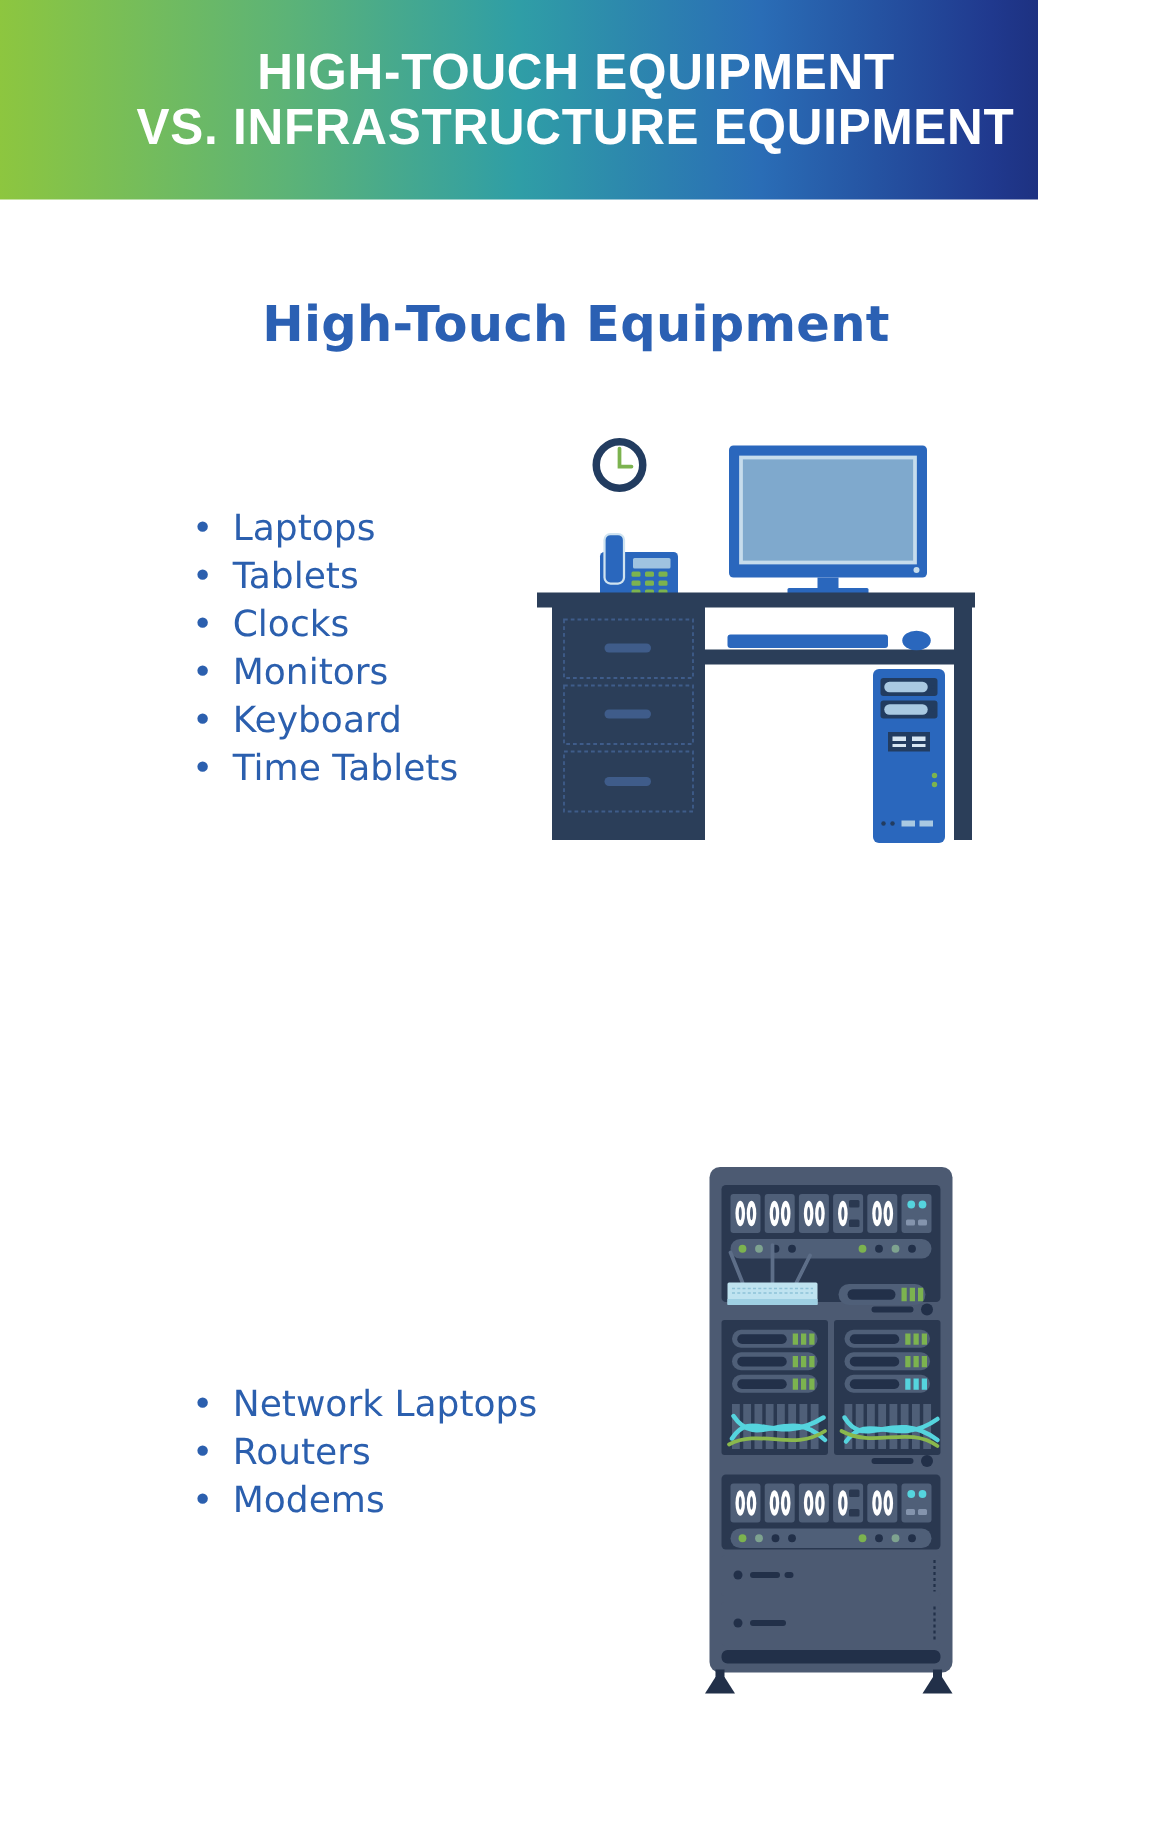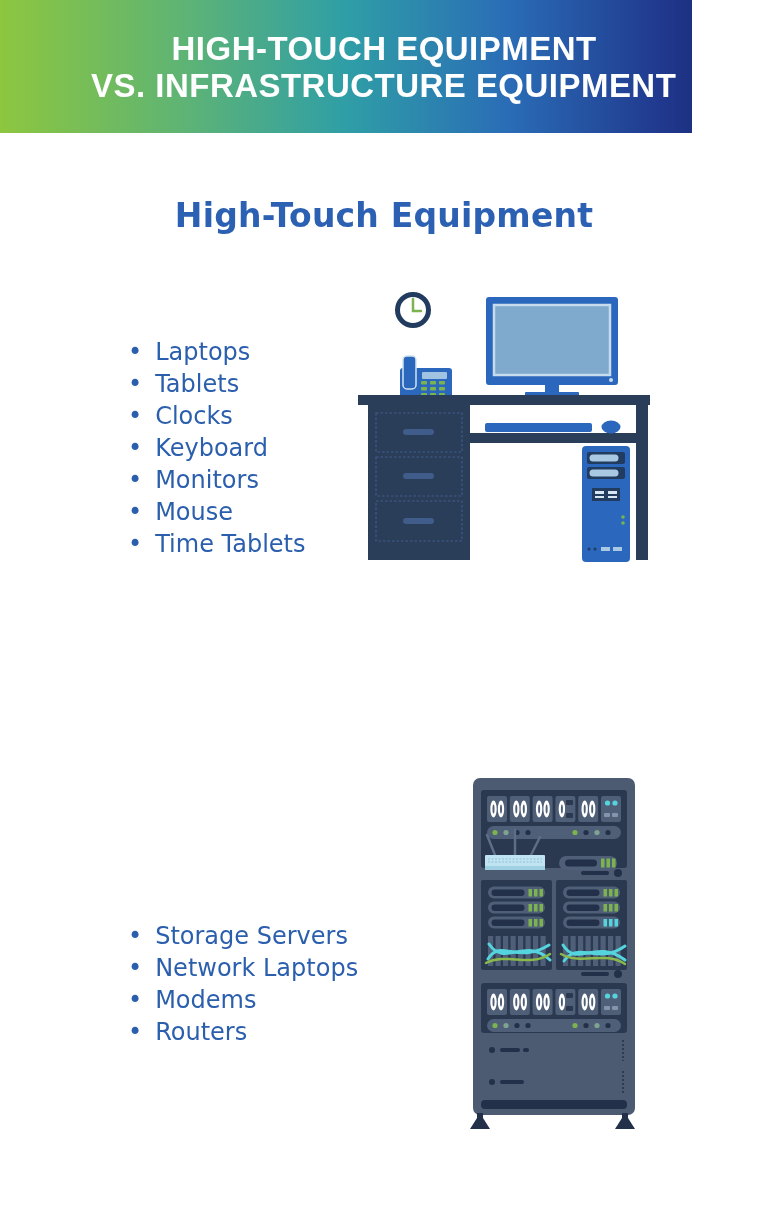--- a/index.html
+++ b/index.html
@@ -38,23 +38,22 @@
     <div class="banner-line">HIGH-TOUCH EQUIPMENT</div>
     <div class="banner-line">VS. INFRASTRUCTURE EQUIPMENT</div>
   </header>
 
   <h2 class="sec-title t1">High-Touch Equipment</h2>
 
   <ul class="list l1">
     <li>Laptops</li>
     <li>Tablets</li>
     <li>Clocks</li>
+    <li>Monitors</li>
     <li>Keyboard</li>
-    <li>Monitors</li>
-    <li>Mouse</li>
     <li>Time Tablets</li>
   </ul>
 
   <div class="illus desk">
     <svg width="300" height="292" viewBox="0 0 300 292">
 
       <g>
         <circle cx="60" cy="28" r="15.5" fill="#ffffff" stroke="#223c60" stroke-width="5"></circle>
         <path d="M60 17 V29 H68" fill="none" stroke="#7cb34f" stroke-width="2.5" stroke-linecap="round"></path>
       </g>
@@ -122,24 +121,23 @@
         <circle cx="236" cy="267" r="1.5" fill="#223c60"></circle>
         <circle cx="242" cy="267" r="1.5" fill="#223c60"></circle>
         <rect x="248" y="265" width="9" height="4" fill="#a9c9e2"></rect>
         <rect x="260" y="265" width="9" height="4" fill="#a9c9e2"></rect>
       </g>
     </svg>
   </div>
 
 
   <ul class="list l2">
-    <li>Storage Servers</li>
     <li>Network Laptops</li>
+    <li>Routers</li>
     <li>Modems</li>
-    <li>Routers</li>
   </ul>
 
   <div class="illus rack">
     <svg width="190" height="372" viewBox="0 0 190 372">
       <g>
 
         <rect x="18" y="16" width="162" height="337" rx="7" fill="#4c5a72"></rect>
 
         <g>
           <rect x="26" y="28" width="146" height="78" rx="3" fill="#2a3850"></rect>

